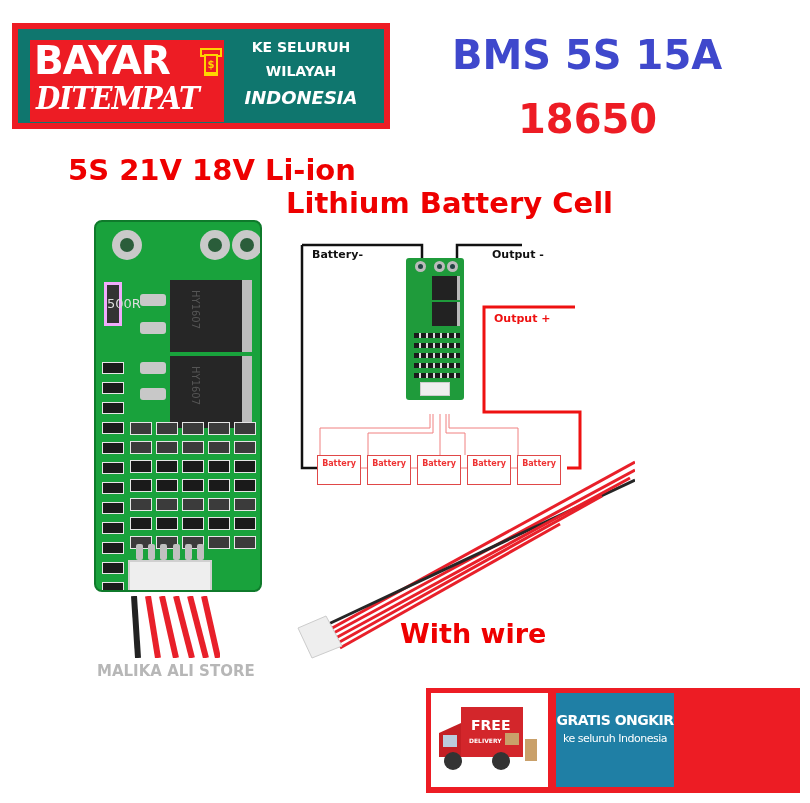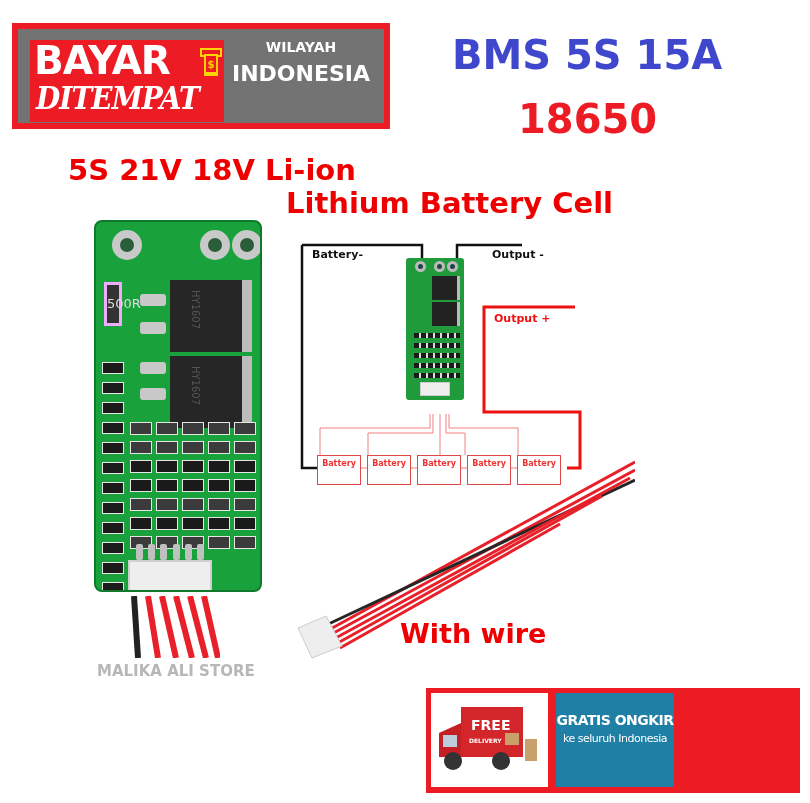--- a/index.html
+++ b/index.html
@@ -1,28 +1,28 @@
 <!DOCTYPE html>
 <html><head>
 <meta charset="utf-8">
 <style>
   * { margin:0; padding:0; box-sizing:border-box; }
   html, body { width:810px; height:803px; background:#ffffff; overflow:hidden; }
   body { position:relative; font-family:"DejaVu Sans", sans-serif; }
 
   
   .cod { position:absolute; left:12px; top:23px; width:378px; height:106px; background:#ed1c24; padding:5px; }
-  .cod-inner { position:absolute; left:6px; top:6px; right:6px; bottom:6px; background:#737373; }
+  .cod-inner { position:absolute; left:6px; top:6px; right:6px; bottom:6px; background:#0f766e; }
   .cod-red { position:absolute; left:12px; top:11px; width:194px; height:82px; background:#ed1c24; }
   .cod-bayar { position:absolute; left:4px; top:-2px; font-family:"DejaVu Sans", sans-serif; font-weight:bold; font-size:39px; color:#fff; letter-spacing:-1px; }
   .cod-ditempat { position:absolute; left:6px; top:40px; font-family:"DejaVu Serif", serif; font-weight:bold; font-style:italic; font-size:31px; color:#fff; letter-spacing:-1px; transform:scaleX(0.9); transform-origin:left; }
   .cod-atm { position:absolute; left:170px; top:8px; width:22px; height:30px; }
   .cod-text { position:absolute; left:213px; top:6px; width:140px; text-align:center; color:#fff; font-weight:bold; }
   .cod-line1, .cod-line2 { display:block; font-size:14px; line-height:24px; }
-  .cod-line3 { display:block; font-size:22px; line-height:30px; }
+  .cod-line3 { display:block; font-size:18px; line-height:30px;font-style:italic; }
 
   
   .title1 { position:absolute; left:452px; top:32px; font-weight:bold; font-size:40px; color:#3f48cc; letter-spacing:0px; }
   .title2 { position:absolute; left:518px; top:96px; font-weight:bold; font-size:40px; color:#ed1c24; }
 
   
   .sub1 { position:absolute; left:68px; top:153px; font-weight:bold; font-size:29px; color:#ee0000; }
   .sub2 { position:absolute; left:242px; top:186px; font-weight:bold; font-size:29px; color:#ee0000;margin-left:44px; }
 
   
@@ -84,20 +84,21 @@
       <span class="cod-bayar">BAYAR</span>
       <span class="cod-ditempat">DITEMPAT</span>
       <svg class="cod-atm" viewBox="0 0 22 30">
         <rect x="1" y="1" width="20" height="7" fill="none" stroke="#ffd400" stroke-width="2"></rect>
         <rect x="4" y="6" width="14" height="22" fill="#ffd400"></rect>
         <rect x="6" y="8" width="10" height="16" fill="#ed1c24"></rect>
         <text x="11" y="20" font-size="10" text-anchor="middle" fill="#ffd400" font-weight="bold">$</text>
       </svg>
     </div>
     <div class="cod-text">
+      <span class="cod-line1">KE SELURUH</span>
       <span class="cod-line2">WILAYAH</span>
       <span class="cod-line3">INDONESIA</span>
     </div>
   </div>
 </div>
 
 <div class="title1">BMS 5S 15A</div>
 <div class="title2">18650</div>
 
 <div class="sub1">5S 21V 18V  Li-ion</div>

